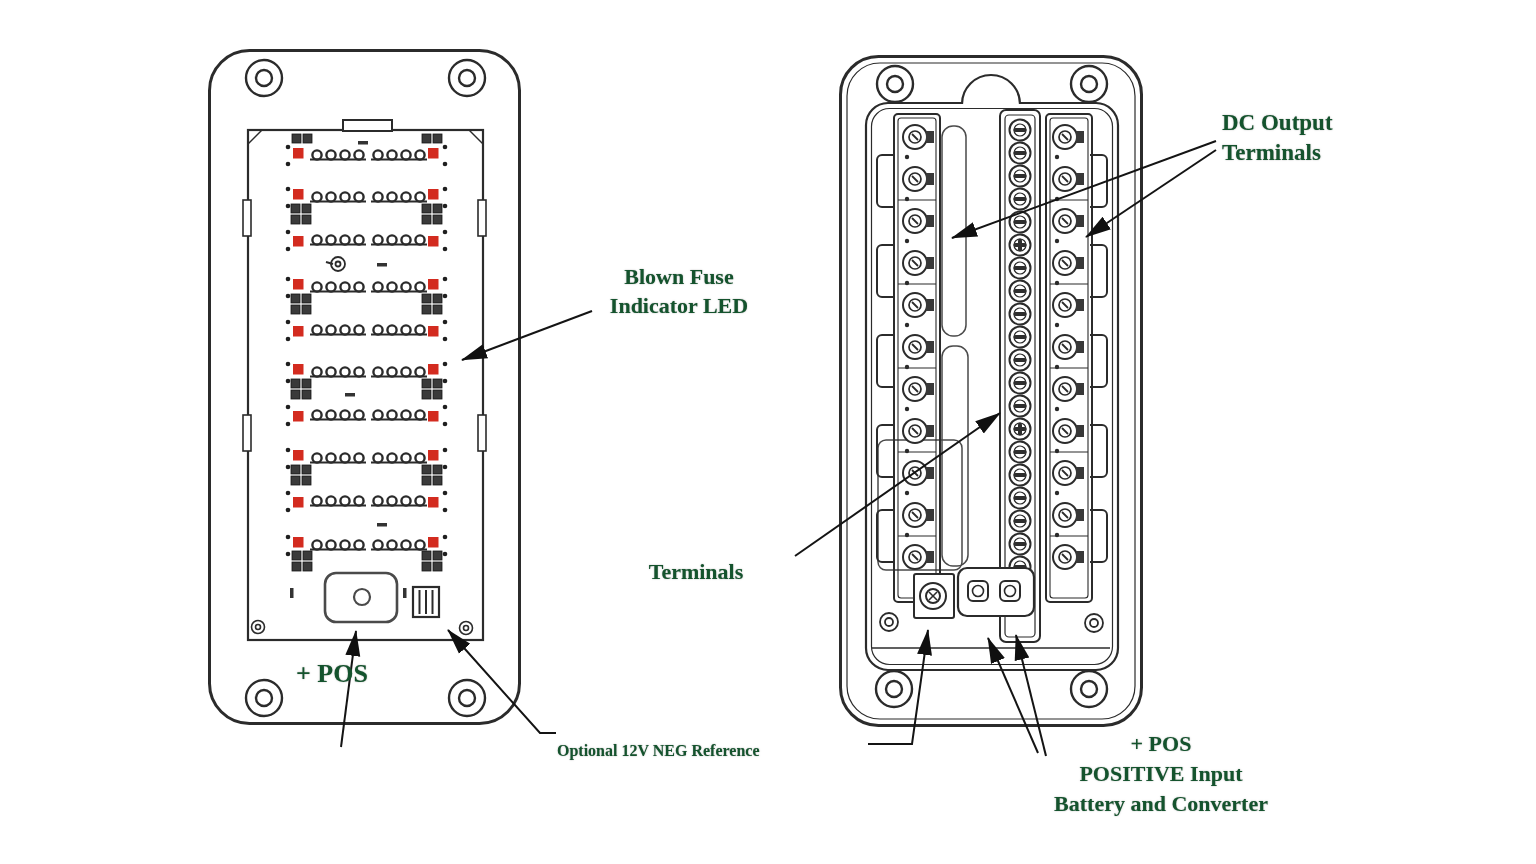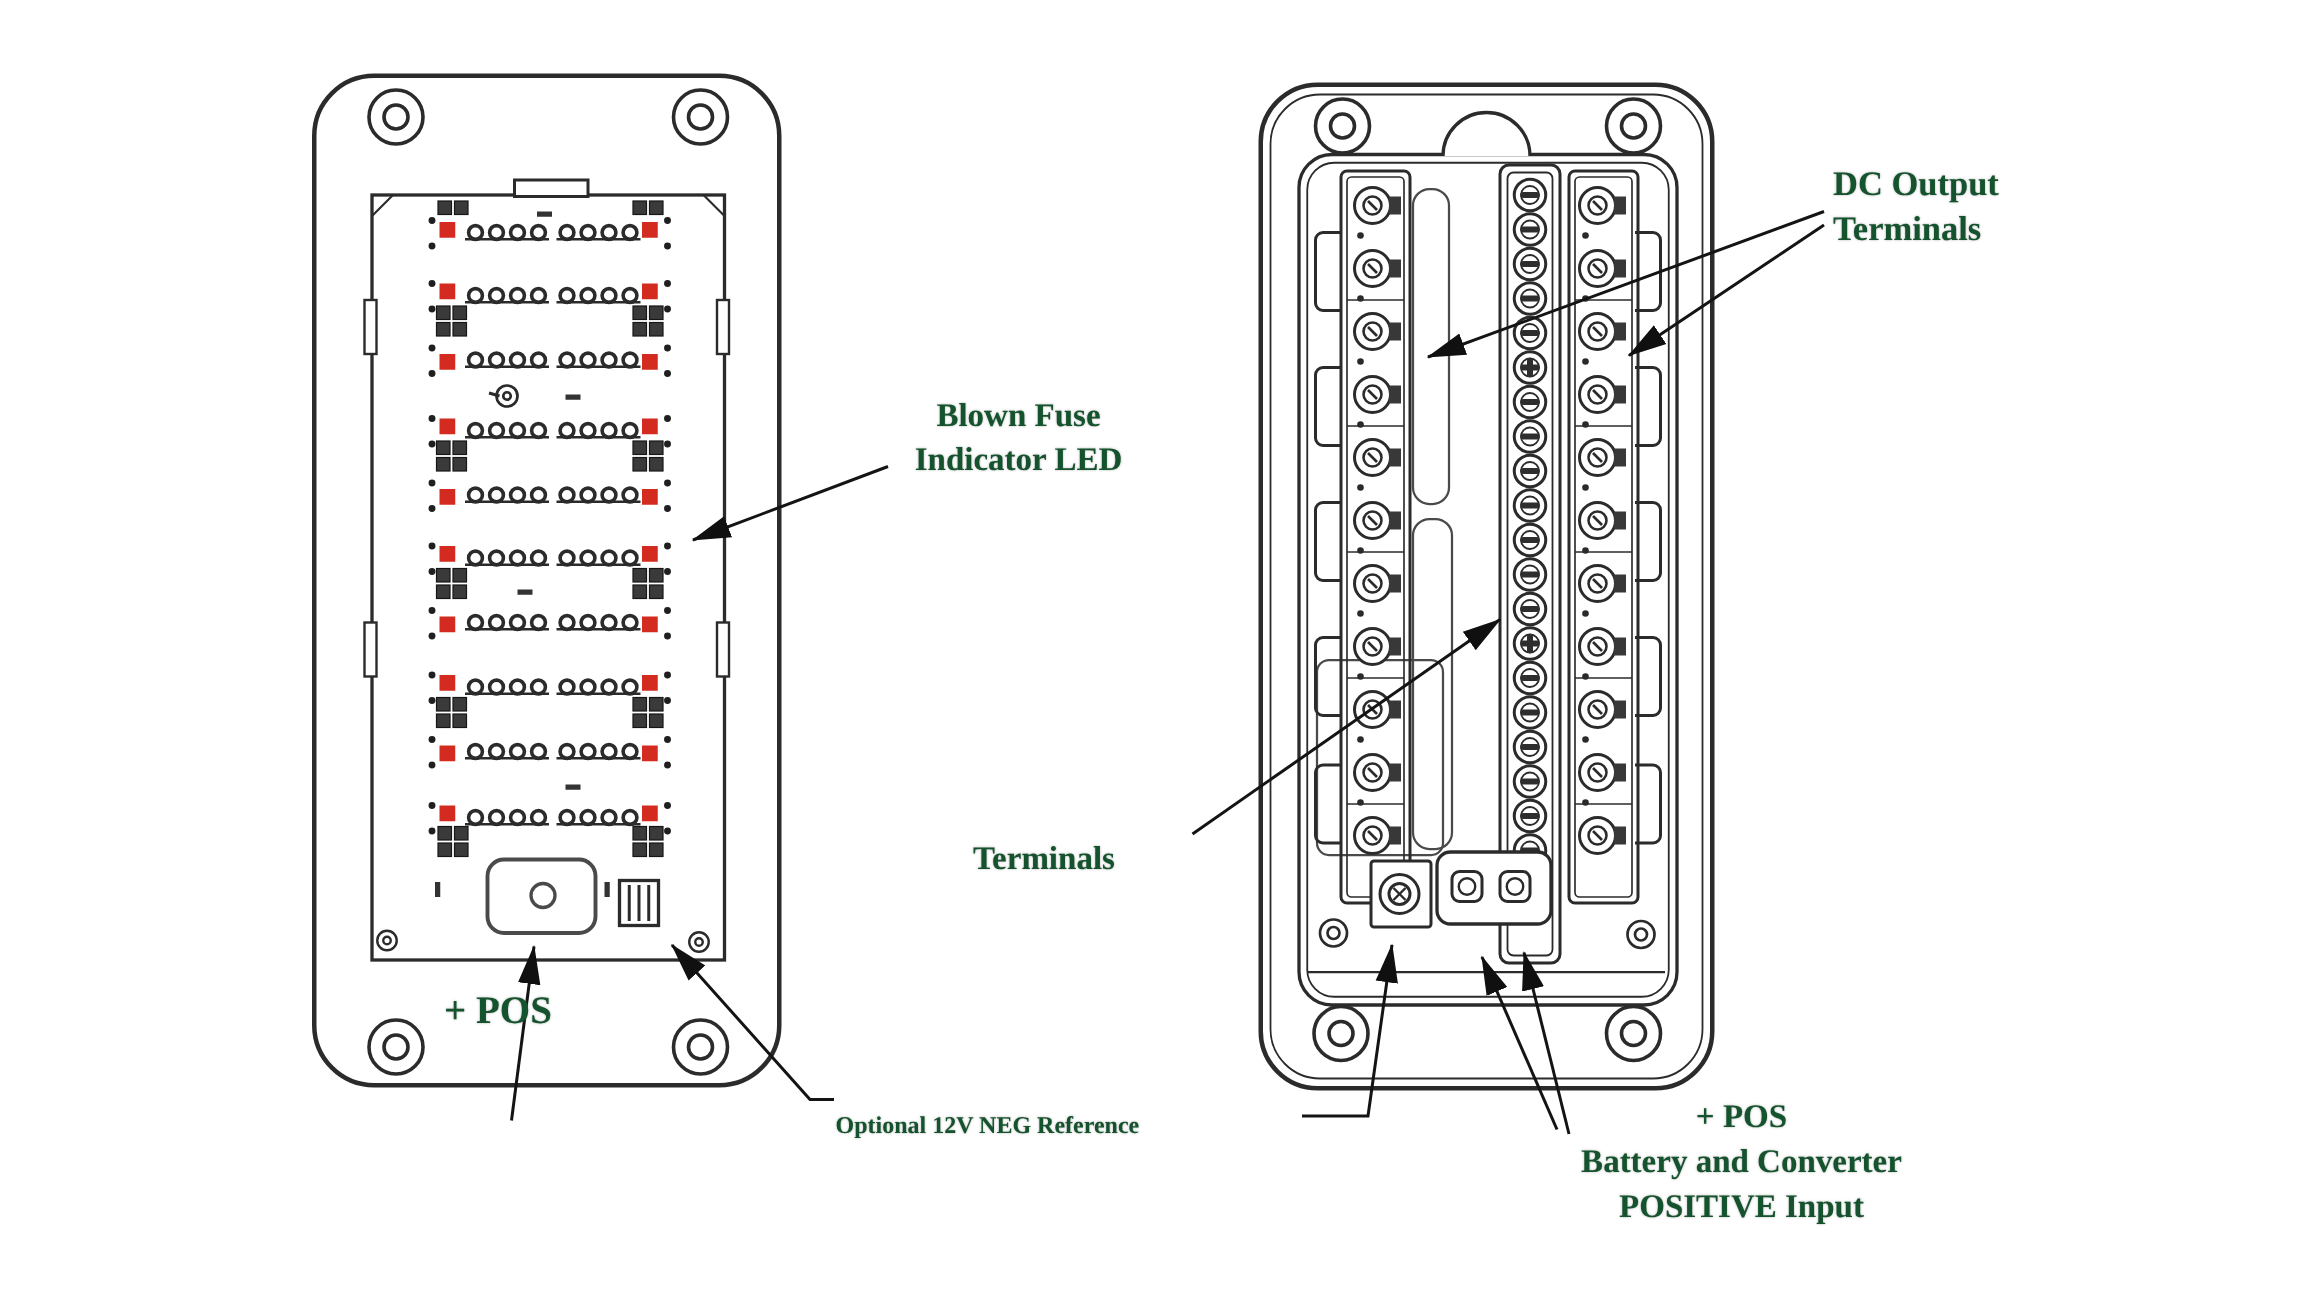--- a/index.html
+++ b/index.html
@@ -548,16 +548,16 @@
     <div>Terminals</div>
   </div>
   <div class="lbl lbl-posfront">
     <div>+ POS</div>
   </div>
   <div class="lbl lbl-optneg">
     <div>Optional 12V NEG Reference</div>
   </div>
   <div class="lbl lbl-posinput">
     <div>+ POS</div>
+    <div>POSITIVE Input</div>
     <div>Battery and Converter</div>
-    <div>POSITIVE Input</div>
   </div>
 </div>
 
 </body></html>

